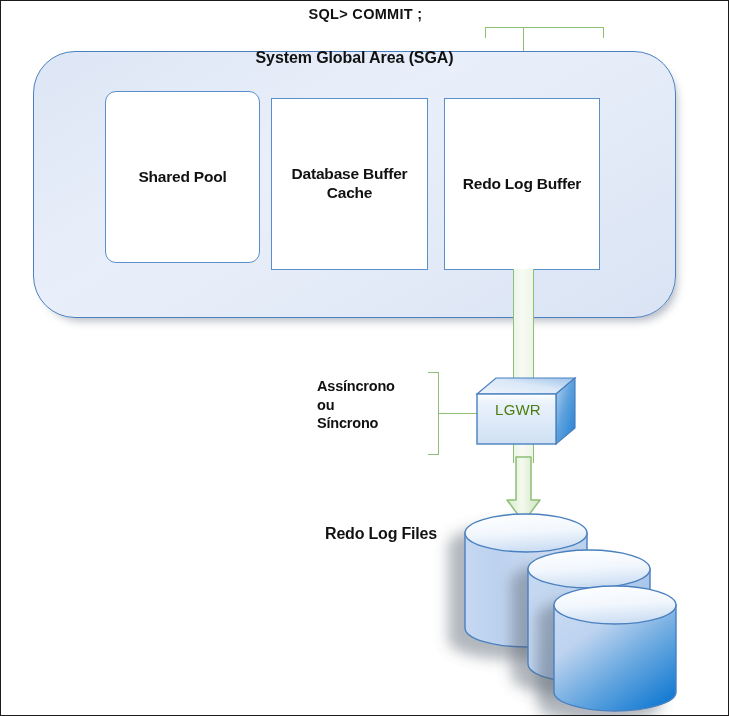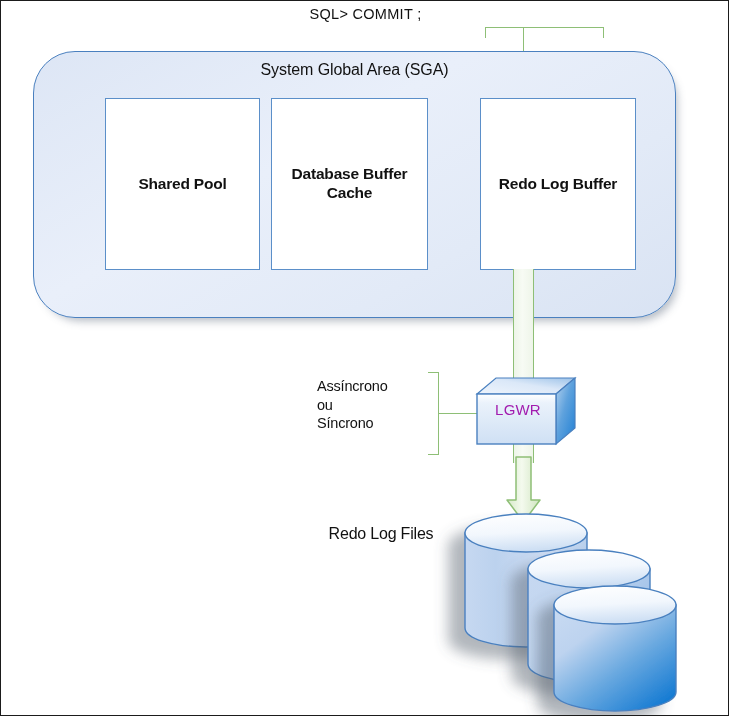--- a/index.html
+++ b/index.html
@@ -11,21 +11,21 @@
     position:relative;
     width:729px;
     height:716px;
     background:#ffffff;
     border:1px solid #1b1b1b;
     box-sizing:border-box;
     overflow:hidden;
   }
   .lbl{
     position:absolute;
-    font-weight:normal;
+    font-weight:bold;
     color:#111111;
     letter-spacing:-0.2px;
     line-height:1.15;
     white-space:pre-line;
     text-align:center;
   }
 
   
   #sql-label{
     left:0; top:5px; width:729px;
@@ -73,21 +73,21 @@
     position:absolute;
     left:32px; top:50px;
     width:643px; height:267px;
     border:1.6px solid #4a80bf;
     border-radius:42px;
     background:linear-gradient(150deg,#dde6f5 0%,#e9effa 40%,#e2eaf7 70%,#d9e3f3 100%);
     box-shadow:5px 7px 9px -4px rgba(90,105,125,0.45);
     box-sizing:border-box;
   }
   #sga-title{
-    left:32px; top:60px; width:643px;
+    left:32px; top:48px; width:643px;
     font-size:16px;
     letter-spacing:-0.1px;
     text-align:center;
   }
 
   
   .sga-box{
     position:absolute;
     background:#ffffff;
     border:1.4px solid #5b8fc9;
@@ -98,23 +98,23 @@
   }
   .sga-box-label{
     font-weight:bold;
     font-size:15.5px;
     color:#111111;
     text-align:center;
     letter-spacing:-0.2px;
     line-height:1.2;
     white-space:pre-line;
   }
-  #box-shared-pool{ left:104px; top:97px; width:155px; height:172px; }
+  #box-shared-pool{ left:104px; top:90px; width:155px; height:172px;border-radius:11px; }
   #box-buffer-cache{ left:270px; top:97px; width:157px; height:172px; }
-  #box-redo-buffer{ left:443px; top:97px; width:156px; height:172px;margin-left:36px; }
+  #box-redo-buffer{ left:443px; top:97px; width:156px; height:172px; }
 
   
   #async-label{
     left:316px; top:376px; width:115px;
     font-size:14.5px;
     text-align:left;
     line-height:1.28;
   }
   #async-bracket{
     position:absolute;
@@ -134,21 +134,21 @@
     position:absolute;
     left:473px; top:374px;
     width:103px; height:72px;
   }
   #lgwr-text{
     position:absolute;
     left:473px; top:400px;
     width:88px;
     font-size:15px;
     font-weight:normal;
-    color:#a21caf;
+    color:#4d7c0f;
     text-align:center;
     letter-spacing:0.2px;
   }
 
   
   #files-label{
     left:300px; top:524px; width:160px;
     font-size:16px;
     text-align:center;
     letter-spacing:-0.2px;

